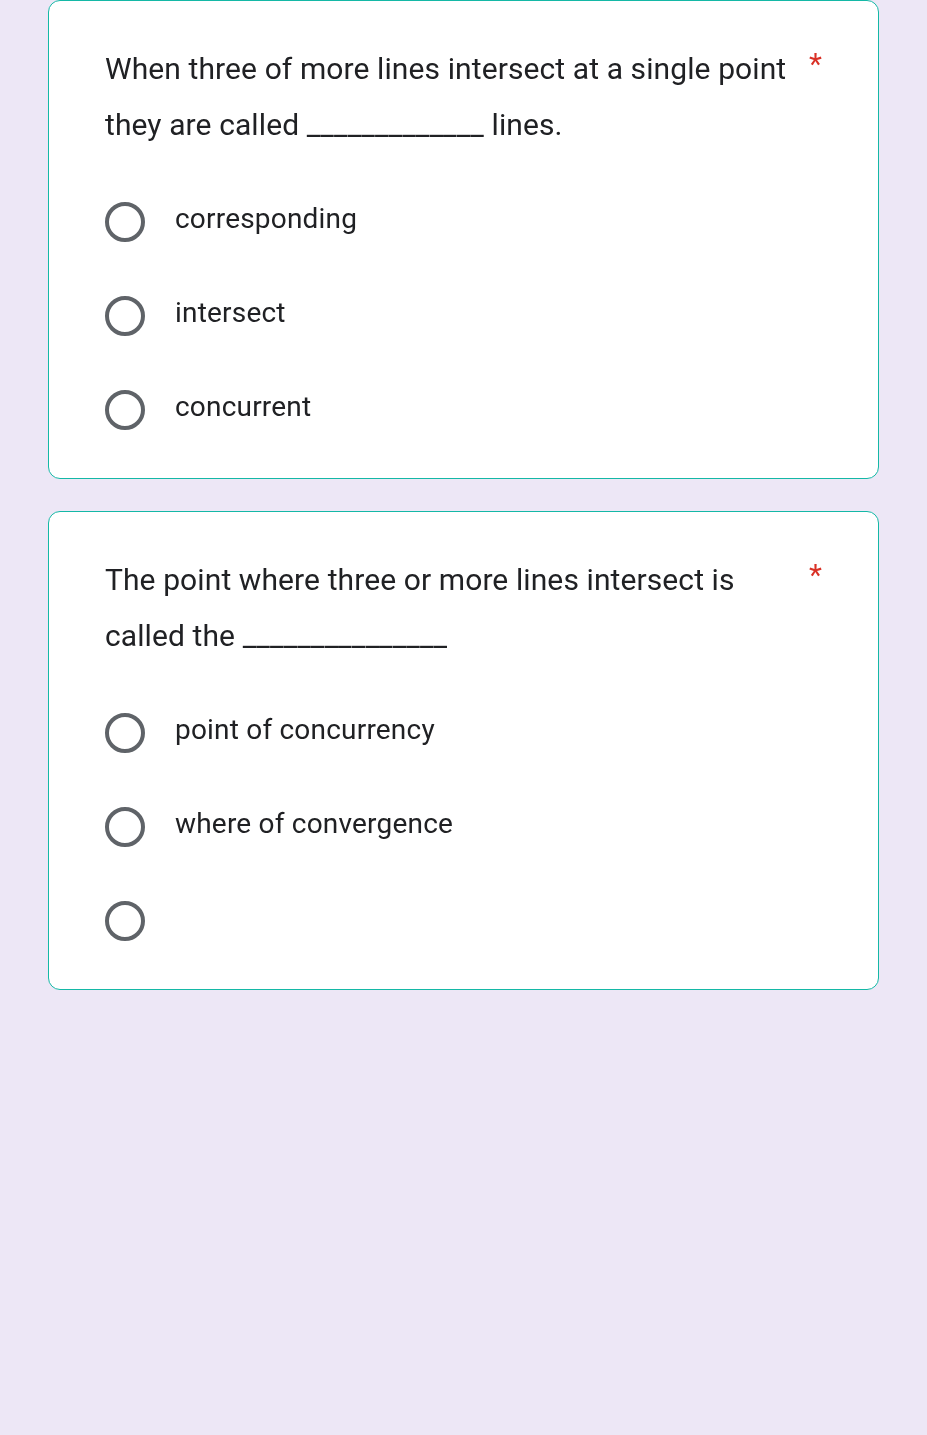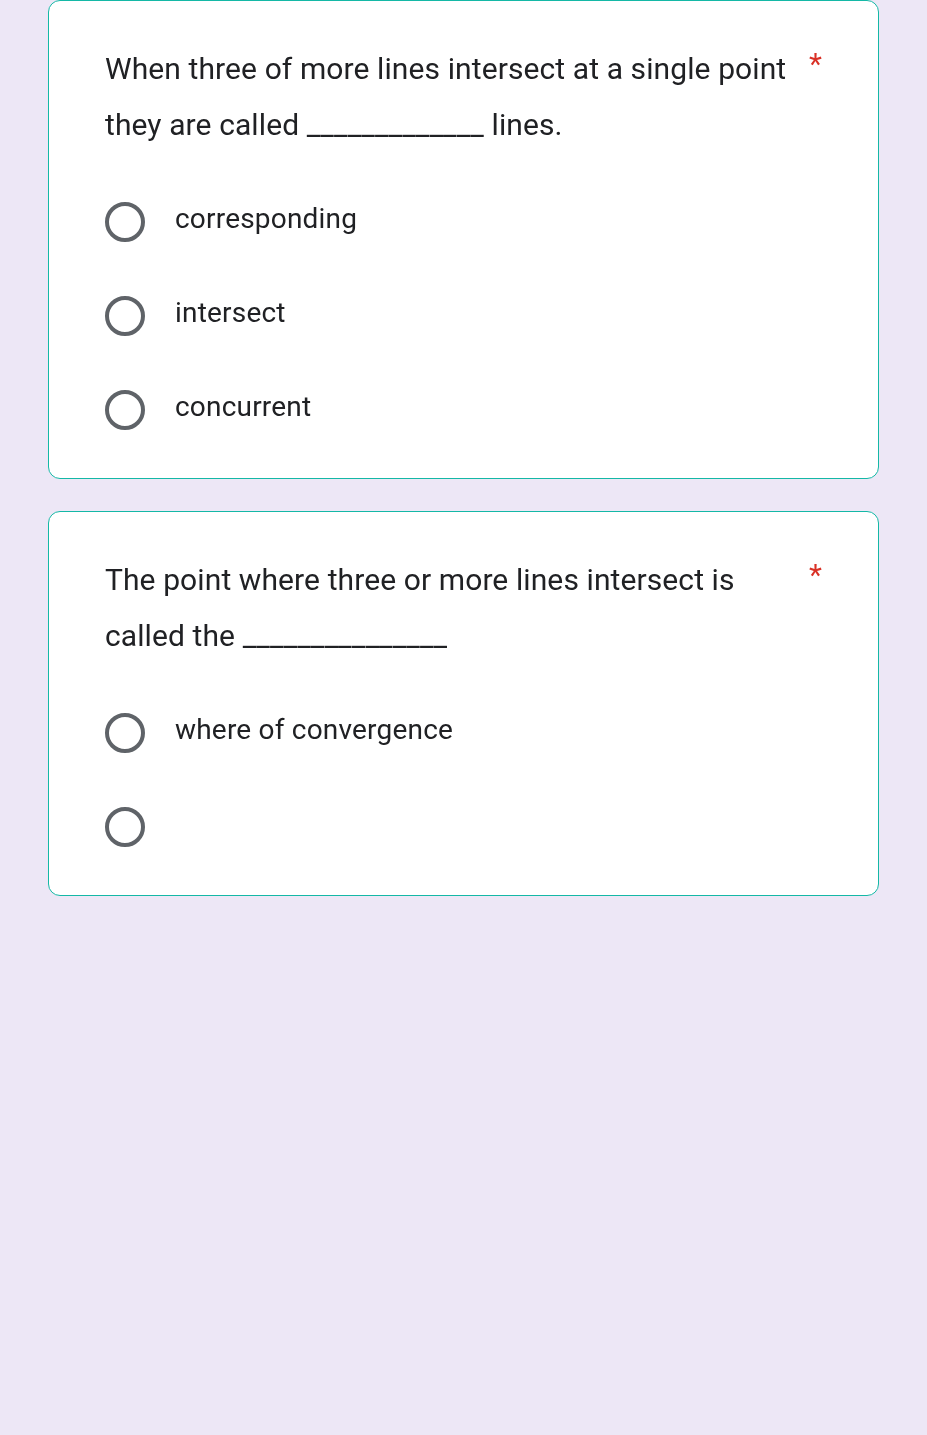--- a/index.html
+++ b/index.html
@@ -88,19 +88,23 @@
 </div>
 
 <div class="card">
   <div class="question-row">
     <div class="question-text">The point where three or more lines intersect is called the _______________</div>
     <div class="required-asterisk">*</div>
   </div>
   <div class="options">
     <div class="option">
       <div class="radio-circle"></div>
+      <span class="option-label">point of concurrency</span>
+    </div>
+    <div class="option">
+      <div class="radio-circle"></div>
       <span class="option-label">where of convergence</span>
     </div>
     <div class="option">
       <div class="radio-circle"></div>
     </div>
   </div>
 </div>
 
 </body></html>

